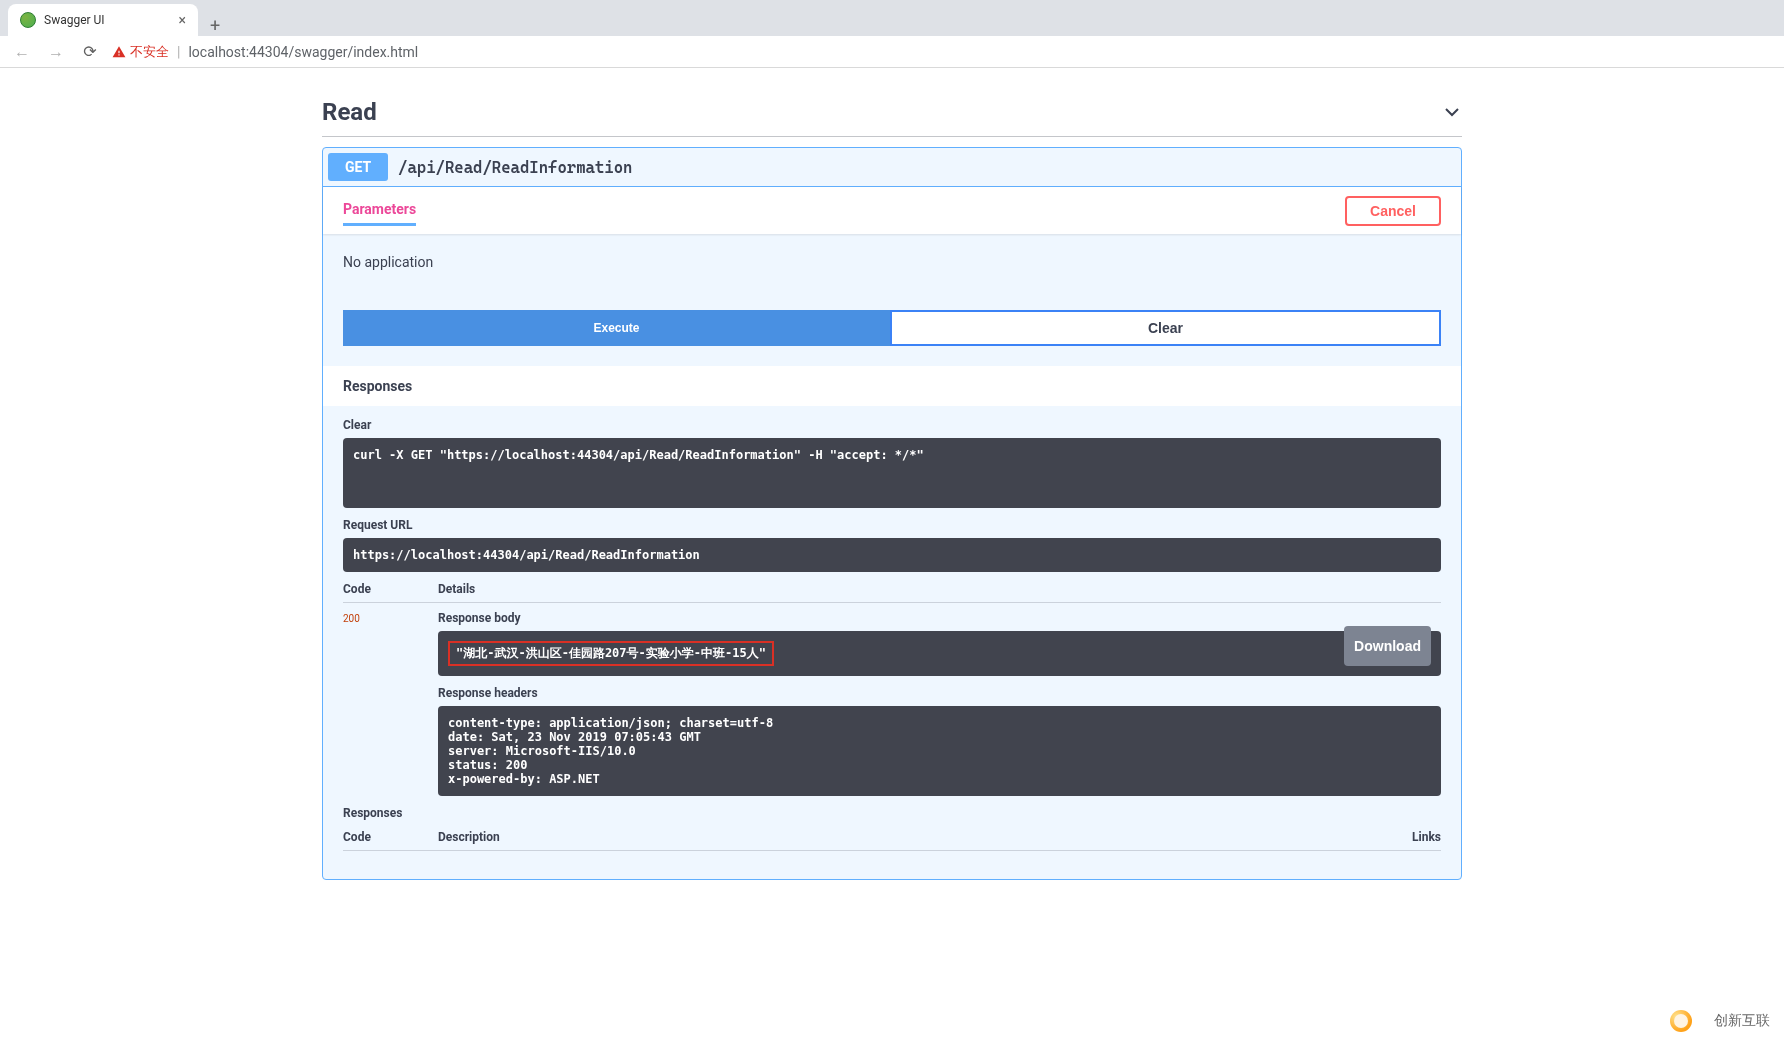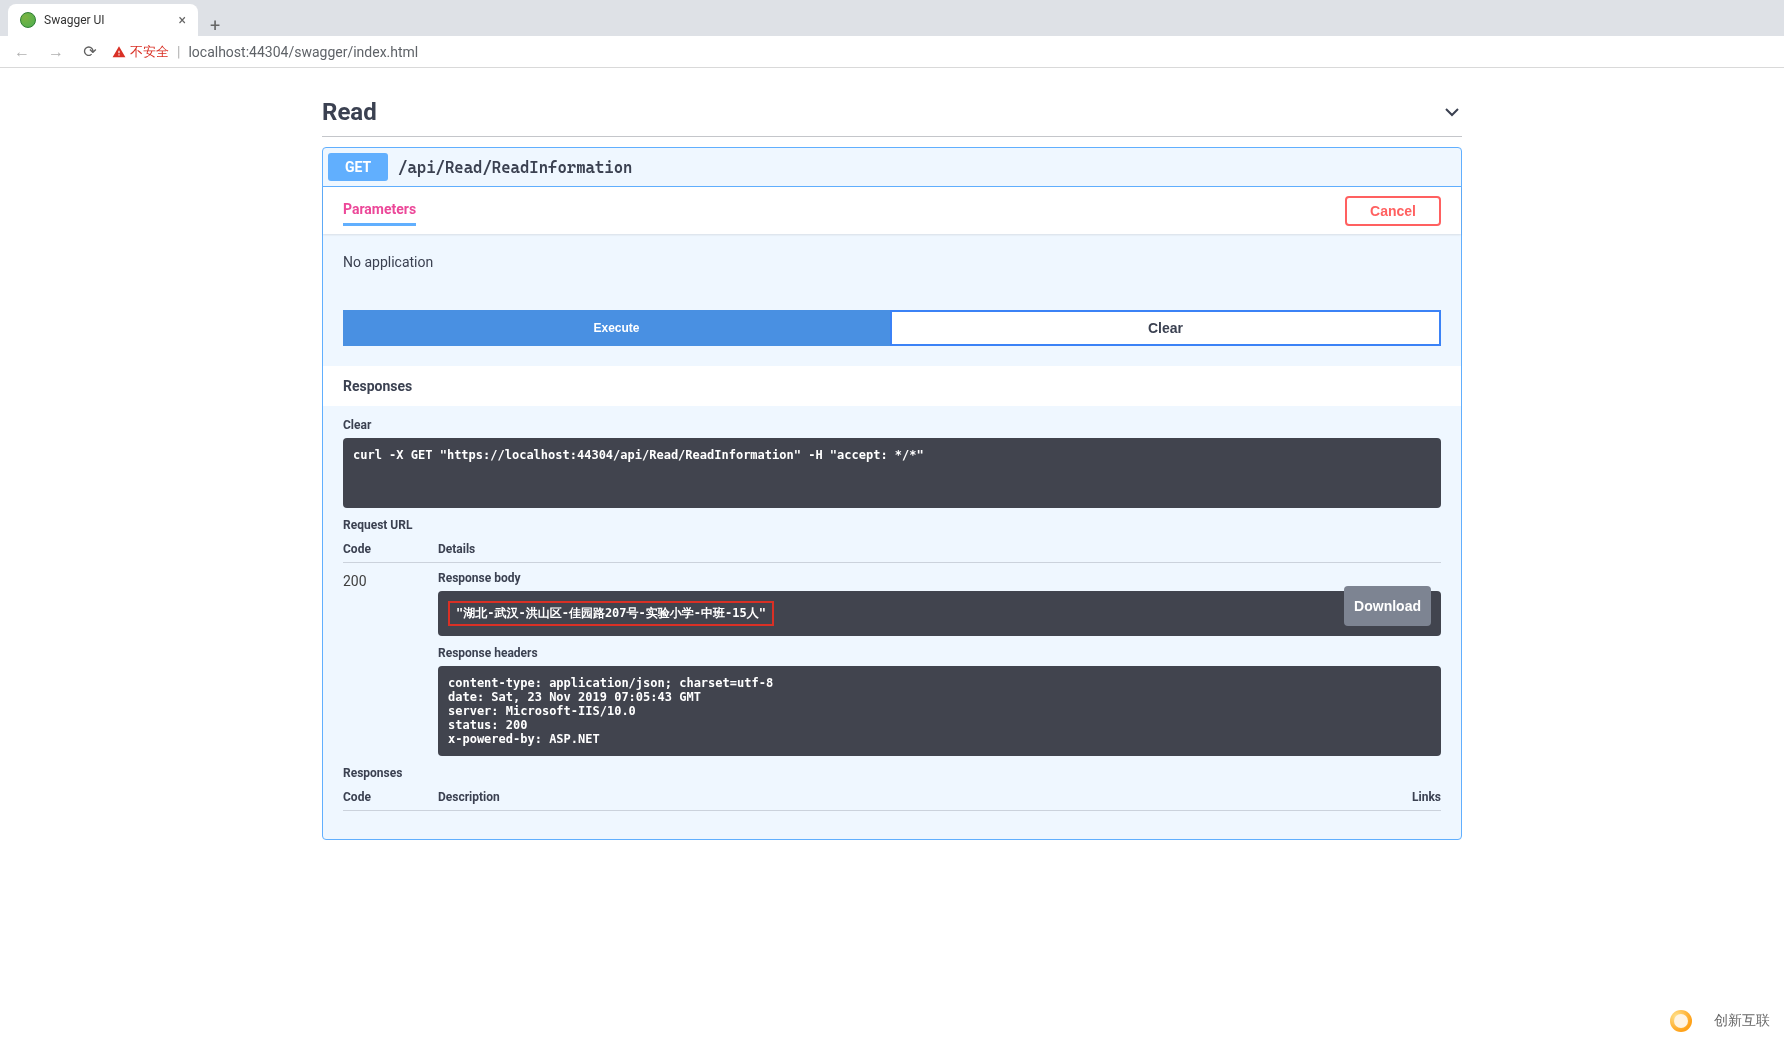--- a/index.html
+++ b/index.html
@@ -51,21 +51,21 @@
 .small-heading:first-child { margin-top: 0; }
 pre.codeblock { background: #41444e; color: #fff; font-family: ui-monospace, Consolas, monospace; font-size: 12px; font-weight: 600; padding: 10px; border-radius: 4px; white-space: pre-wrap; word-break: break-all; overflow: auto; }
 pre.codeblock.curl { min-height: 70px; }
 pre.codeblock.req-url { padding: 10px; }
 
 .table-head { display: flex; gap: 40px; font-size: 12px; font-weight: 700; color: #3b4151; margin: 10px 0 8px; border-bottom: 1px solid rgba(59,65,81,0.2); padding-bottom: 6px; }
 .col-code { width: 55px; }
 .col-details { flex: 1; }
 .col-links { }
 .row { display: flex; gap: 40px; align-items: flex-start; }
-.row .code-val { width: 55px; font-size: 14px; color: #404040; padding-top: 2px; }
+.row .code-val { width: 55px; font-size: 10px; color: #c2410c; padding-top: 2px; }
 .row .details { flex: 1; }
 
 .resp-body-box { background: #41444e; border-radius: 4px; padding: 10px; position: relative; }
 .resp-text { color: #fff; font-family: ui-monospace, Consolas, monospace; font-size: 12px; font-weight: 700; }
 .highlight-red { border: 2px solid #d93025; padding: 2px 6px; display: inline-block; }
 .download-btn { position: absolute; right: 10px; bottom: 10px; background: #7d8492; color: #fff; border: none; padding: 12px 10px; font-weight: 700; font-size: 14px; border-radius: 4px; cursor: pointer; }
 
 .bottom-responses { margin-top: 10px; }
 
 
@@ -133,20 +133,21 @@
         </div>
 
         <div class="responses-header">Responses</div>
 
         <div class="responses-inner">
 
           <div class="small-heading">Clear</div>
           <pre class="codeblock curl">curl -X GET "https://localhost:44304/api/Read/ReadInformation" -H "accept: */*"</pre>
 
           <div class="small-heading">Request URL</div>
+          <pre class="codeblock req-url">https://localhost:44304/api/Read/ReadInformation</pre>
 
 
           <div class="table-head">
             <div class="col-code">Code</div>
             <div class="col-details">Details</div>
           </div>
 
           <div class="row">
             <div class="code-val">200</div>
             <div class="details">

